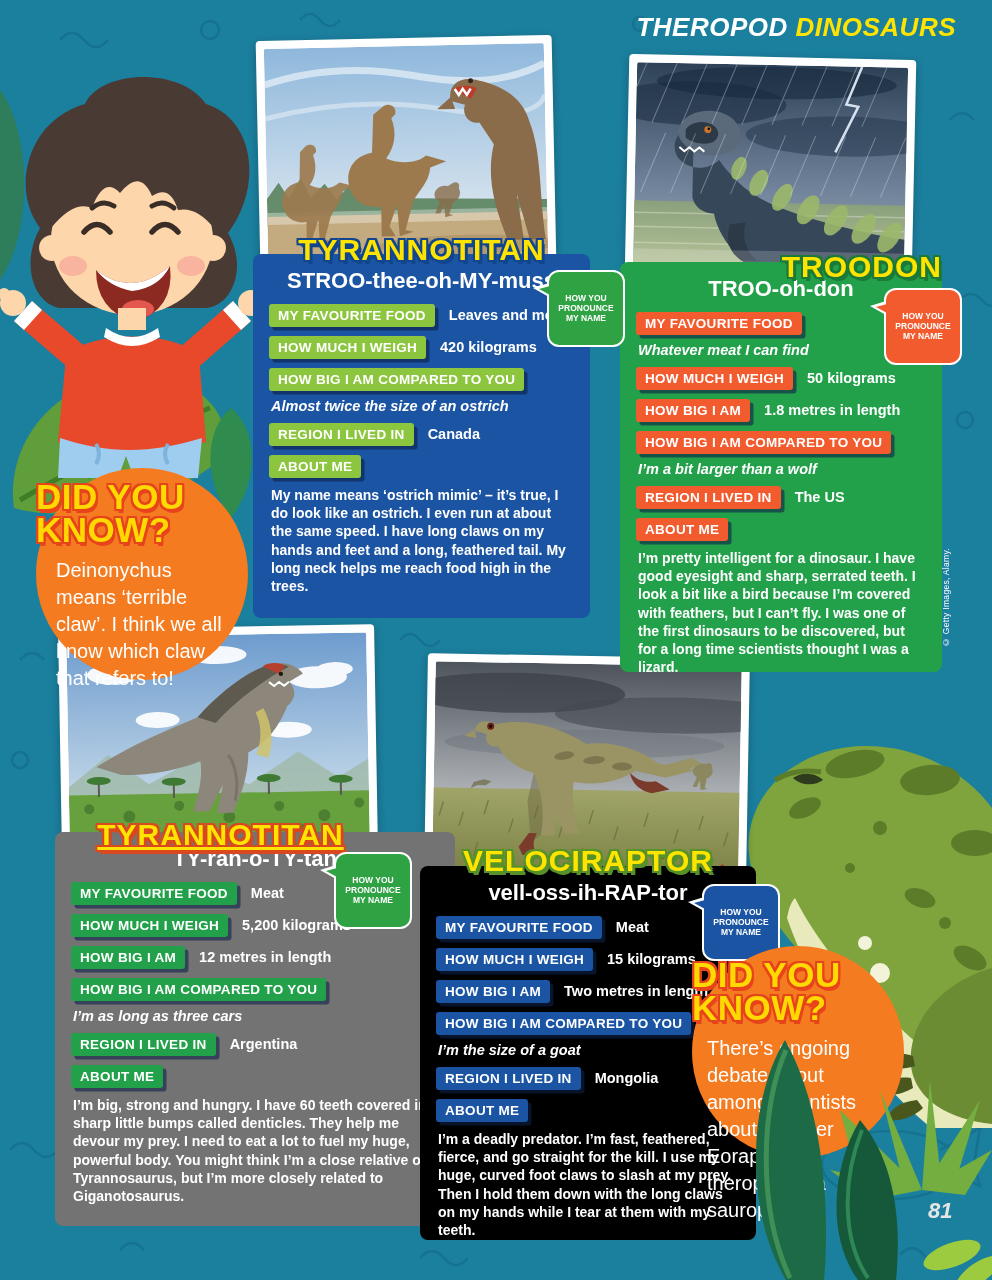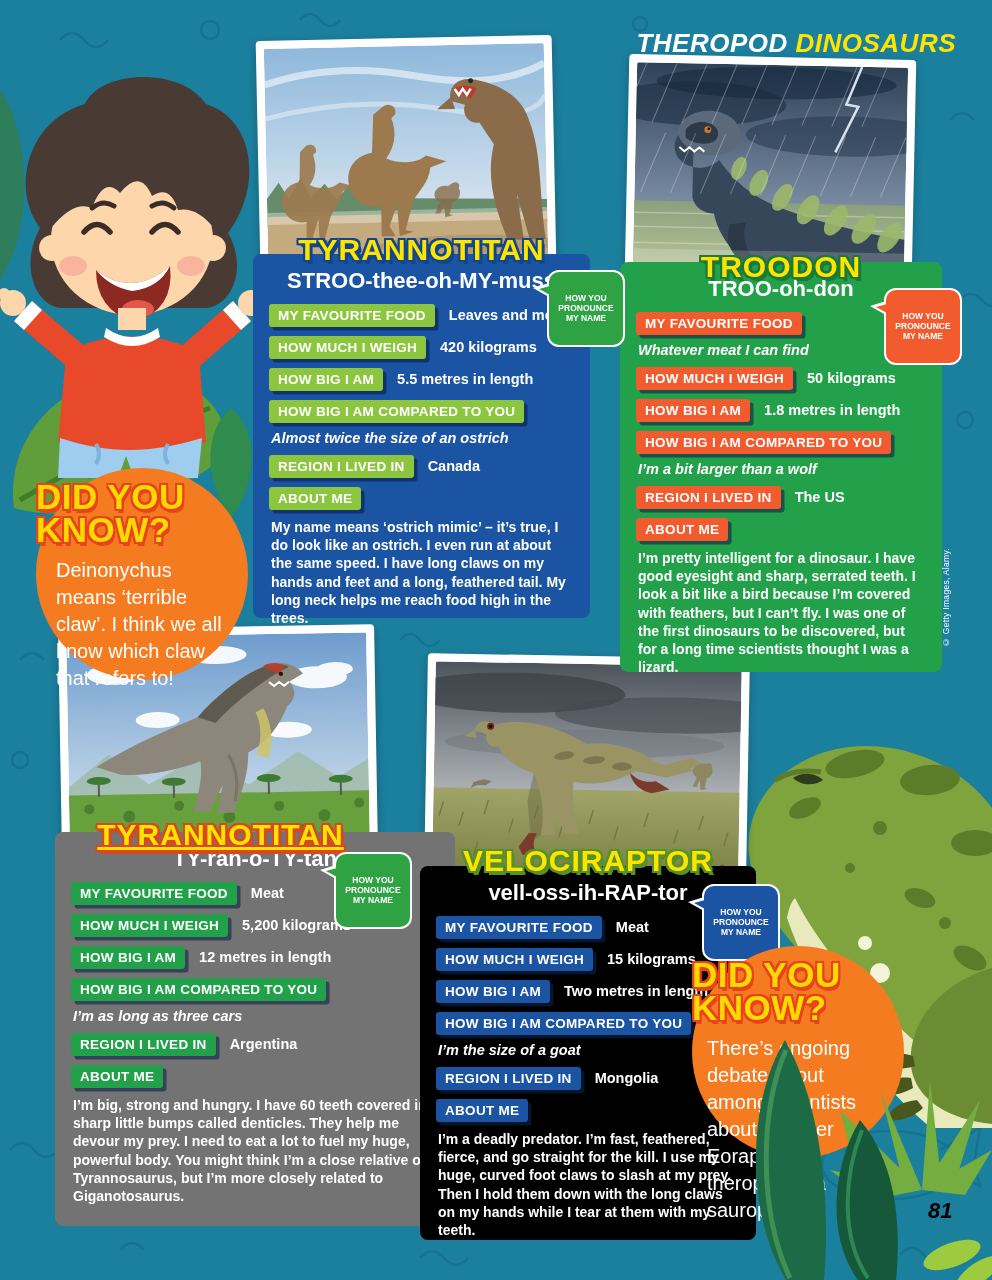--- a/index.html
+++ b/index.html
@@ -4,32 +4,32 @@
 <style>
   html,body{margin:0;padding:0;}
   body{font-family:"Liberation Sans","DejaVu Sans",sans-serif;}
   #page{position:relative;width:992px;height:1280px;background:#1b7f9e;overflow:hidden;}
   .abs{position:absolute;}
 
   
   #doodles{position:absolute;left:0;top:0;z-index:0;opacity:.45;}
 
   
-  .hdr{right:36px;top:28px;z-index:6;font-size:26px;font-weight:bold;font-style:italic;letter-spacing:.5px;white-space:nowrap;}
+  .hdr{right:36px;top:12px;z-index:6;font-size:26px;font-weight:bold;font-style:italic;letter-spacing:.5px;white-space:nowrap;}
   .hdr .w1{color:#ffffff;}
   .hdr .w2{color:#ffe400;}
 
   
   .photo{background:#ffffff;padding:8px;border-radius:4px;box-shadow:0 3px 8px rgba(0,0,0,.25);z-index:4;}
   .photo svg{display:block;border-radius:2px;}
 
   
   .dtitle{z-index:6;text-align:center;font-weight:bold;font-size:30px;letter-spacing:1px;color:#ffe400;}
   .ol-blue{text-shadow:-2px -2px 0 #11468f,0 -2px 0 #11468f,2px -2px 0 #11468f,-2px 0 0 #11468f,2px 0 0 #11468f,-2px 2px 0 #11468f,0 2px 0 #11468f,2px 2px 0 #11468f,3px 4px 0 #11468f;}
-  .ol-green{text-shadow:-2px -2px 0 #1b7a38,0 -2px 0 #1b7a38,2px -2px 0 #1b7a38,-2px 0 0 #1b7a38,2px 0 0 #1b7a38,-2px 2px 0 #1b7a38,0 2px 0 #1b7a38,2px 2px 0 #1b7a38,3px 4px 0 #1b7a38;}
+  .ol-green{text-shadow:-2px -2px 0 #1b7a38,0 -2px 0 #1b7a38,2px -2px 0 #1b7a38,-2px 0 0 #1b7a38,2px 0 0 #1b7a38,-2px 2px 0 #1b7a38,0 2px 0 #1b7a38,2px 2px 0 #1b7a38,3px 4px 0 #1b7a38;text-align:right;}
   .ol-orange{text-shadow:-2px -2px 0 #d9481f,0 -2px 0 #d9481f,2px -2px 0 #d9481f,-2px 0 0 #d9481f,2px 0 0 #d9481f,-2px 2px 0 #d9481f,0 2px 0 #d9481f,2px 2px 0 #d9481f,3px 4px 0 #d9481f;text-decoration:underline;}
   .ol-dgreen{text-shadow:-2px -2px 0 #56912a,0 -2px 0 #56912a,2px -2px 0 #56912a,-2px 0 0 #56912a,2px 0 0 #56912a,-2px 2px 0 #56912a,0 2px 0 #56912a,2px 2px 0 #56912a,3px 4px 0 #56912a;}
 
   
   .card{z-index:5;border-radius:8px;padding:12px 16px 14px 16px;box-sizing:border-box;color:#fff;}
   .pron{text-align:center;font-size:22px;font-weight:bold;color:#fff;margin:2px 0 10px 0;}
   .row{margin:9px 0;}
   .tag{display:inline-block;padding:4px 9px;border-radius:3px;font-weight:bold;font-size:13.5px;color:#fff;letter-spacing:.3px;box-shadow:3.5px 3.5px 0 rgba(14,32,74,.6);text-transform:uppercase;white-space:nowrap;}
   .val{font-size:14.5px;font-weight:bold;margin-left:14px;}
   .stackval{display:block;font-size:14.5px;font-weight:bold;margin:7px 0 0 2px;font-style:italic;}
@@ -50,21 +50,21 @@
   
   .dyk{z-index:8;width:212px;height:212px;border-radius:50%;background:#f47b20;text-align:left;box-sizing:border-box;padding-top:12px;}
   .dyk-title{display:block;font-weight:bold;font-size:35px;line-height:.95;color:#ffd900;letter-spacing:.5px;
     text-shadow:-2px -2px 0 #e8441c,0 -2px 0 #e8441c,2px -2px 0 #e8441c,-2px 0 0 #e8441c,2px 0 0 #e8441c,-2px 2px 0 #e8441c,0 2px 0 #e8441c,2px 2px 0 #e8441c,2px 4px 0 #e8441c;}
   .dyk-text{display:block;margin:10px auto 0 auto;width:172px;color:#fff;font-weight:normal;font-size:20px;line-height:1.35;}
   .dyk-left{left:36px;top:468px;}
   .dyk-right{left:692px;top:946px;}
 
   
   .credit{z-index:9;left:941px;top:548px;color:#fff;font-size:8.5px;writing-mode:vertical-rl;transform:rotate(180deg);letter-spacing:.3px;}
-  .pageno{z-index:9;left:928px;top:1198px;color:#000000;font-size:22px;font-weight:bold;font-style:italic;}
+  .pageno{z-index:9;left:928px;top:1198px;color:#e5e5e5;font-size:22px;font-weight:bold;font-style:italic;}
 
   .z1{z-index:1;}.z2{z-index:2;}
 </style>
 </head>
 <body>
 
 <div id="page">
 
   <svg id="doodles" width="992" height="1280" viewBox="0 0 992 1280">
     <g fill="none" stroke="#10657f" stroke-width="2.5">
@@ -164,21 +164,20 @@
         <path d="M40,98 c5,-3 11,0 10,6 l-3,3 c4,12 2,22 -4,30 c10,5 22,5 30,-2 l14,4 l-11,5 c-2,12 -9,17 -13,26 l-6,22 l6,2 l-11,3 l-1,-25 l-6,17 l4,8 l-10,0 l0,-23 c-13,2 -22,-6 -24,-18 c-1,-13 8,-21 18,-22 l1,-30 Z" opacity=".92"></path>
       </g>
       <path d="M186,138 c4,-2 8,1 6,5 c3,6 0,12 -6,14 l-4,12 l4,1 l-8,2 l-1,-12 l-4,8 l-5,0 l5,-12 c-5,-1 -7,-7 -4,-11 c3,-4 8,-5 12,-4 Z" fill="#8a6b4a" opacity=".8"></path>
     </svg>
   </div>
   <div class="abs dtitle ol-blue" style="left:253px;top:233px;width:337px">TYRANNOTITAN</div>
   <div class="abs card" style="left: 253px; top: 254px; width: 337px; height: 364px; background-color: rgb(26, 84, 162);">
     <div class="pron">STROO-thee-oh-MY-muss</div>
     <div class="row"><span class="tag tag-green">MY FAVOURITE FOOD</span><span class="val">Leaves and meat</span></div>
     <div class="row"><span class="tag tag-green">HOW MUCH I WEIGH</span><span class="val">420 kilograms</span></div>
-    <div class="row"><span class="tag tag-green">HOW BIG I AM</span><span class="val">5.5 metres in length</span></div>
     <div class="row"><span class="tag tag-green">HOW BIG I AM COMPARED TO YOU</span><span class="stackval">Almost twice the size of an ostrich</span></div>
     <div class="row"><span class="tag tag-green">REGION I LIVED IN</span><span class="val">Canada</span></div>
     <div class="row"><span class="tag tag-green">ABOUT ME</span><div class="about">My name means ‘ostrich mimic’ – it’s true, I do look like an ostrich. I even run at about the same speed. I have long claws on my hands and feet and a long, feathered tail. My long neck helps me reach food high in the trees.</div></div>
   </div>
   <div class="abs pbubble pb-green" style="left:547px;top:270px">HOW YOU PRONOUNCE MY NAME</div>
 
   <div class="abs photo" style="left:627px;top:57px;transform:rotate(1.2deg)">
     <svg width="271" height="206" viewBox="0 0 271 206">
       <defs>
         <linearGradient id="sky2" x1="0" y1="0" x2="0" y2="1">

